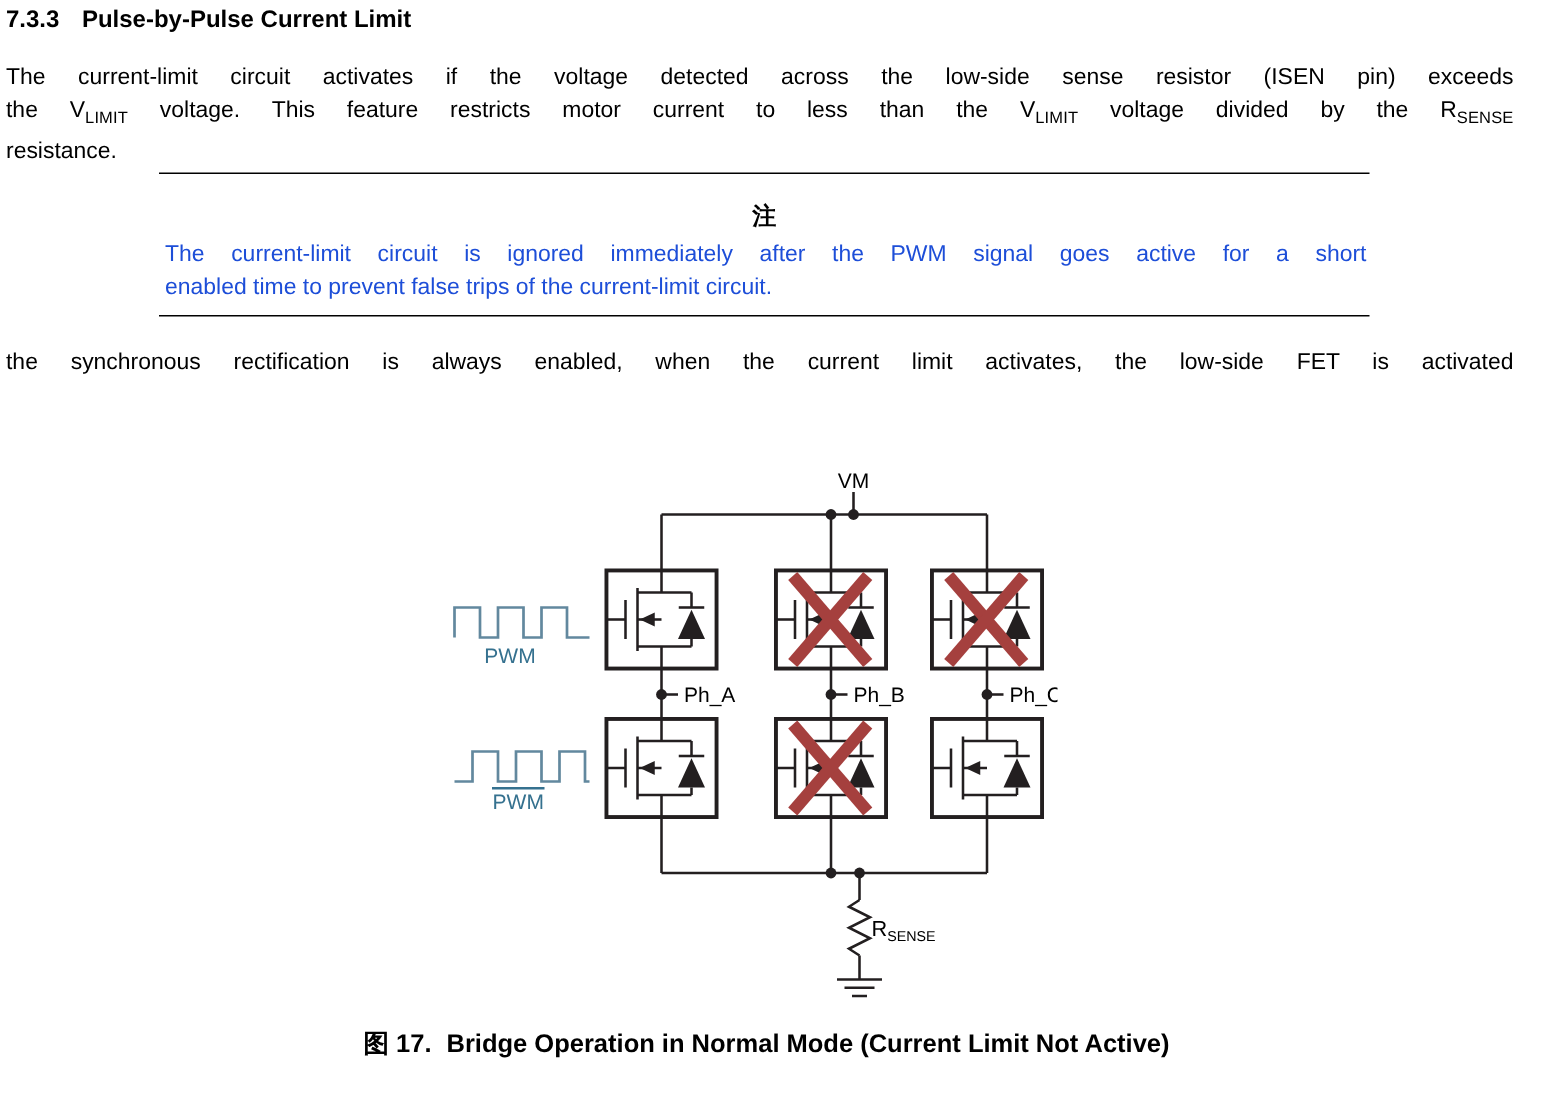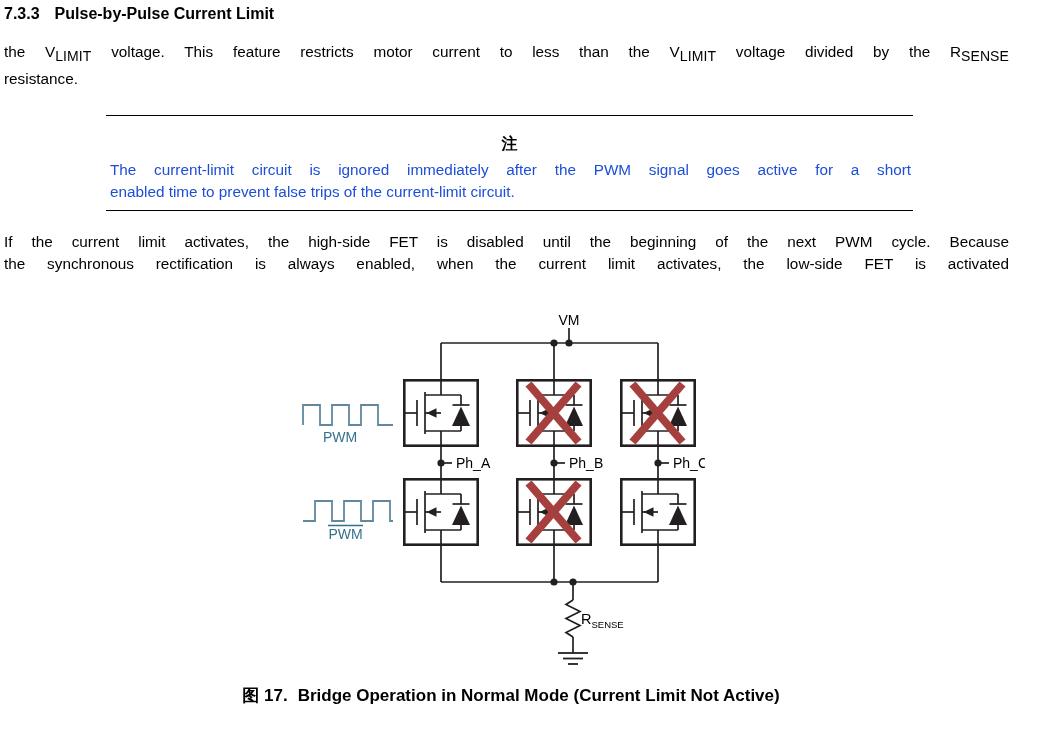--- a/index.html
+++ b/index.html
@@ -8,21 +8,21 @@
     font-family:"Liberation Sans", sans-serif; color:#1a1a1a;
     overflow:hidden;
   }
   .abs { position:absolute; }
   #heading { top:5px; left:4px; font-size:16px; font-weight:bold; color:#000; }
   #heading .hnum { margin-right:15px; }
   .para { left:4px; width:1005px; font-size:15.3px; line-height:21.5px; color:#000; }
   #para1 { top:41px; }
   #para2 { top:231px; }
   .jline { text-align:justify; text-align-last:justify; }
-  sub { font-size:14px; letter-spacing:0.1px; }
+  sub { font-size:11px; letter-spacing:0.1px; }
   .rule { left:106px; width:807px; height:0; border-top:1.6px solid #000; }
   #rule-top { top:115px; }
   #rule-bottom { top:210px; }
   #note-label { top:134px; left:106px; width:807px; text-align:center;
                 font-size:16px; font-weight:bold; color:#000; }
   #note-body { top:159px; left:110px; width:801px; font-size:15.3px;
                line-height:21.8px; color:#1d4ed8; }
   #figure-svg { top:305px; left:295px; }
   #caption { top:684px; left:0; width:1022px; text-align:center;
              font-size:17px; font-weight:bold; color:#000; }
@@ -36,34 +36,34 @@
 </head>
 <body>
 
 <div id="page">
 
   <div id="heading" class="abs">
     <span class="hnum">7.3.3</span><span>Pulse-by-Pulse Current Limit</span>
   </div>
 
   <div id="para1" class="abs para">
+    <div class="jline">The current-limit circuit activates if the voltage detected across the low-side sense resistor (ISEN pin) exceeds</div>
     <div class="jline"><span>the V</span><sub>LIMIT</sub><span> voltage. This feature restricts motor current to less than the V</span><sub>LIMIT</sub><span> voltage divided by the R</span><sub>SENSE</sub></div>
     <div>resistance.</div>
   </div>
 
   <div id="rule-top" class="abs rule"></div>
   <div id="note-label" class="abs">注</div>
   <div id="note-body" class="abs">
     <div class="jline">The current-limit circuit is ignored immediately after the PWM signal goes active for a short</div>
     <div>enabled time to prevent false trips of the current-limit circuit.</div>
   </div>
   <div id="rule-bottom" class="abs rule"></div>
 
   <div id="para2" class="abs para">
-    <div class="jline">If the current limit activates, the high-side FET is disabled until the beginning of the next PWM cycle. Because</div>
     <div class="jline">the synchronous rectification is always enabled, when the current limit activates, the low-side FET is activated</div>
   </div>
 
   <svg id="figure-svg" class="abs" width="410" height="372" viewBox="0 0 410 372">
     <defs>
       <g id="fet">
         <rect x="1.3" y="1.3" width="73.4" height="65.4" fill="none" stroke-width="2.6"></rect>
         <line x1="38" y1="1" x2="38" y2="16"></line>
         <line x1="22" y1="16" x2="58" y2="16"></line>
         <line x1="22" y1="13" x2="22" y2="55"></line>

